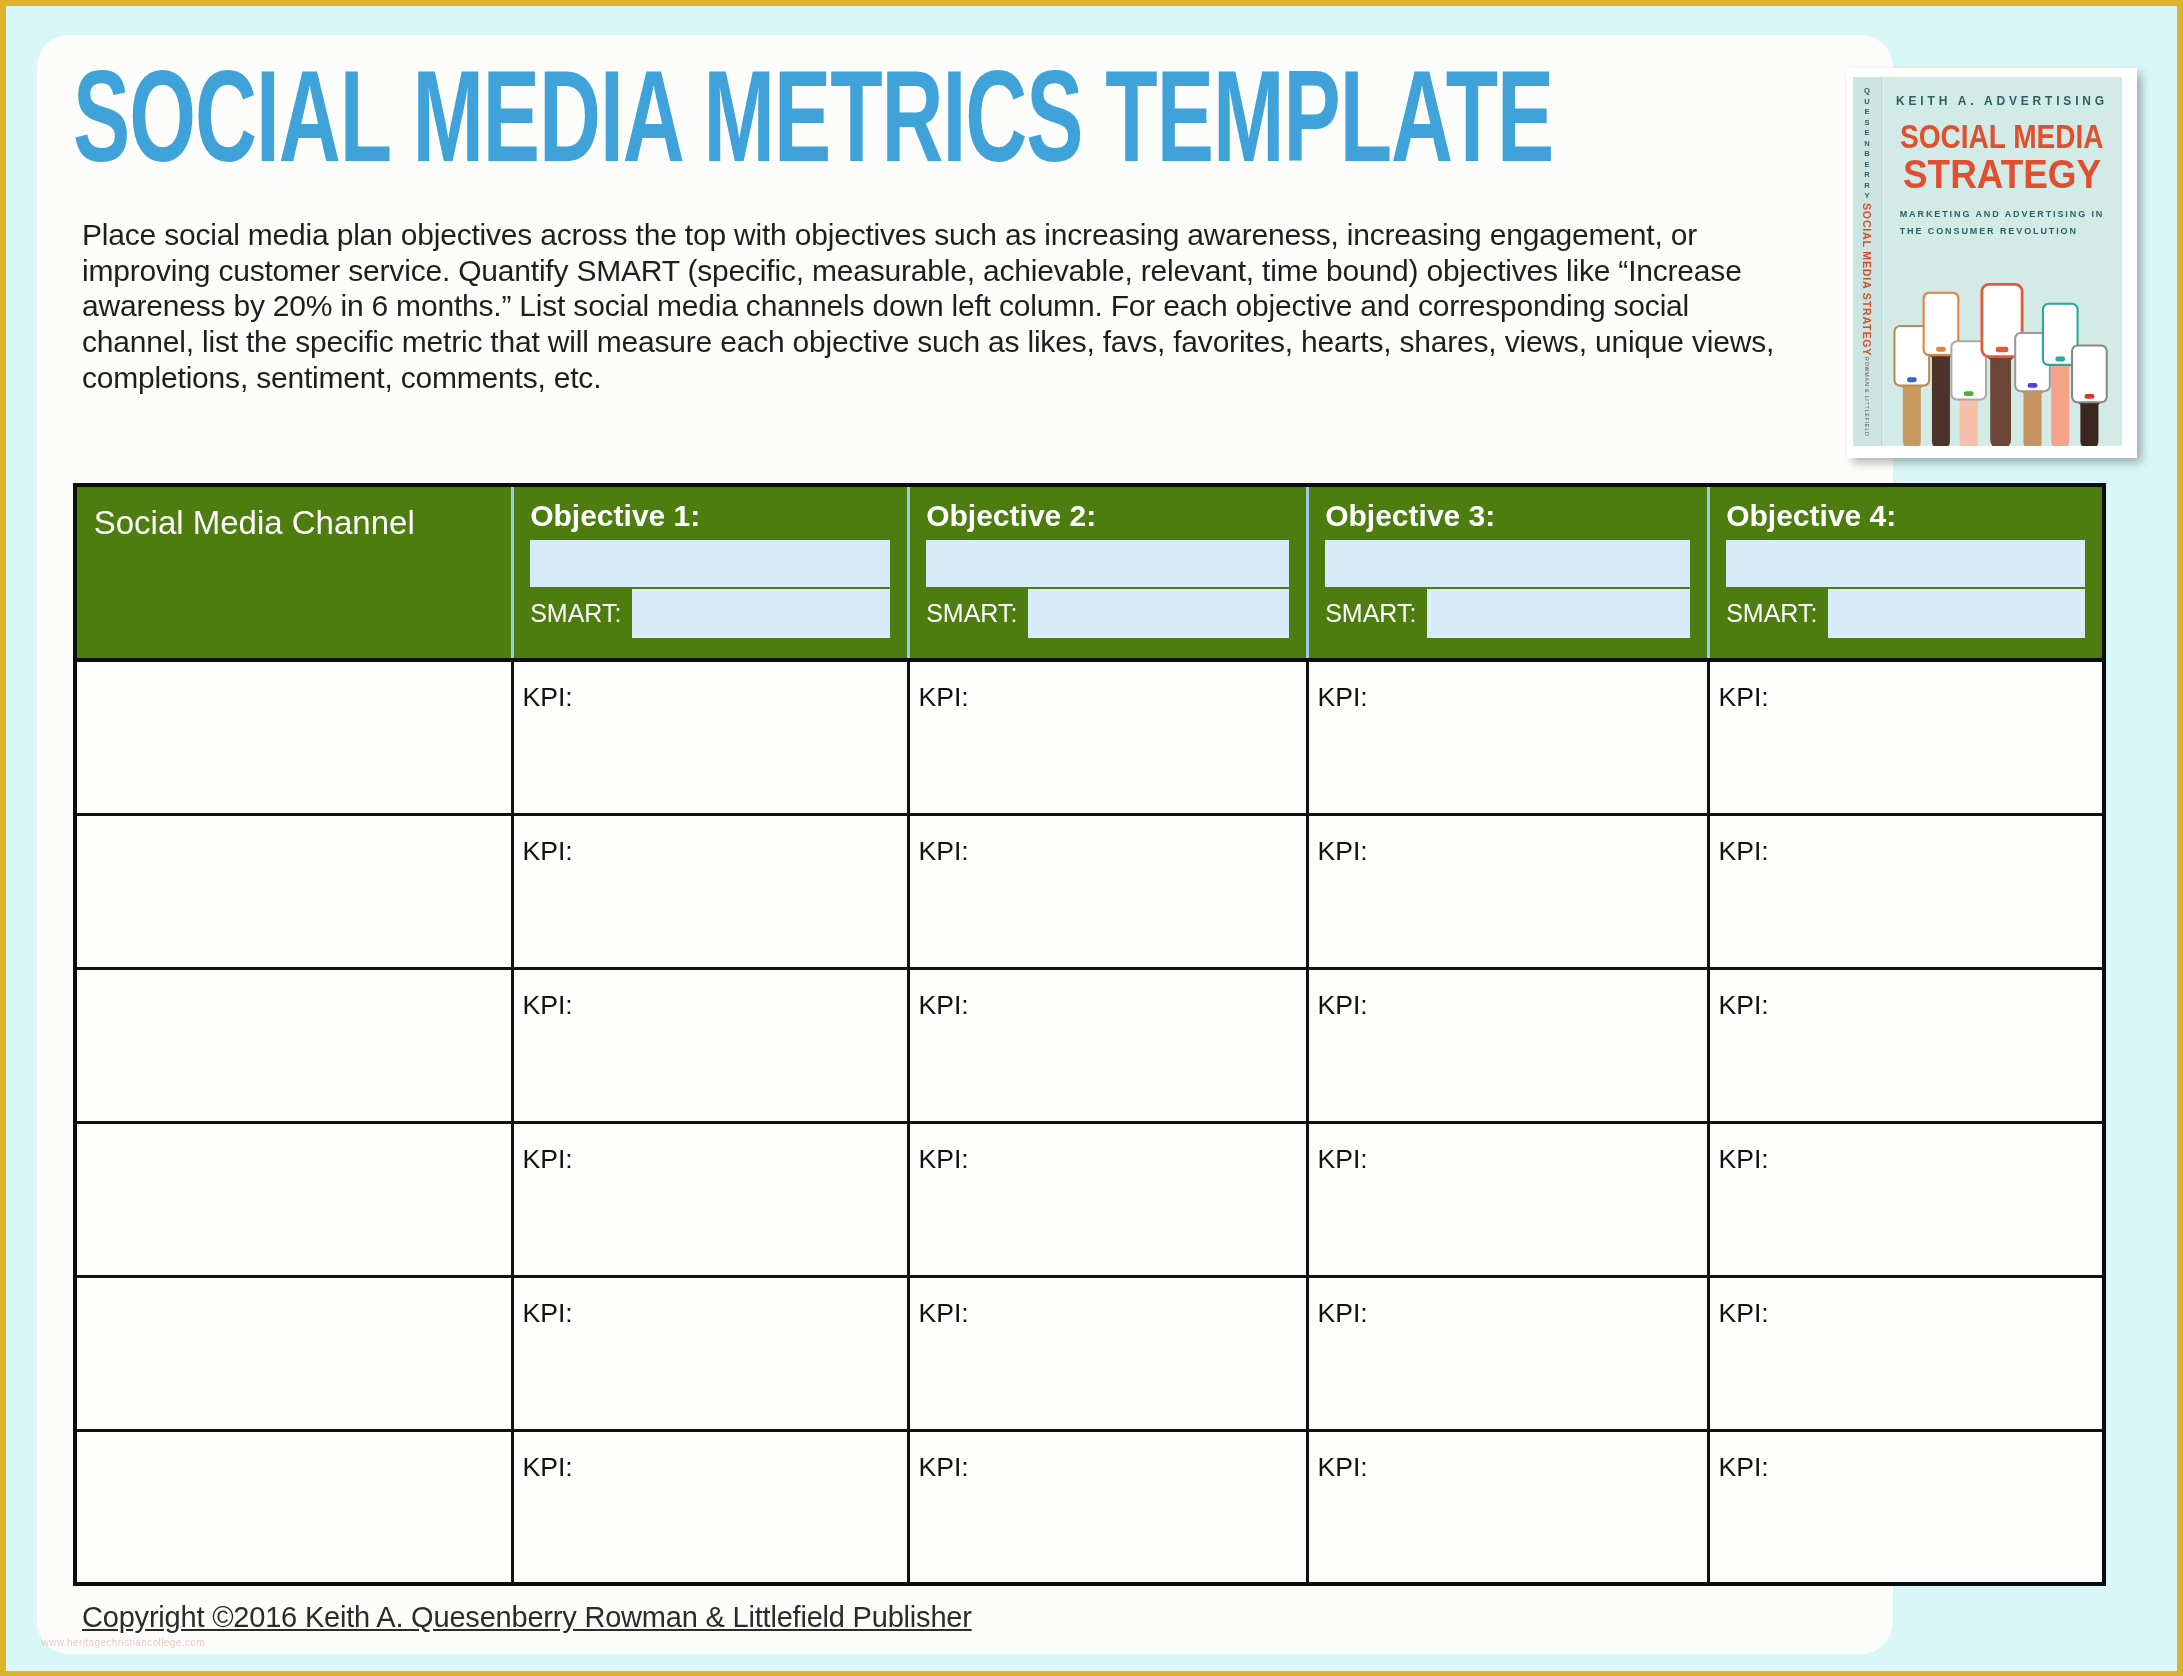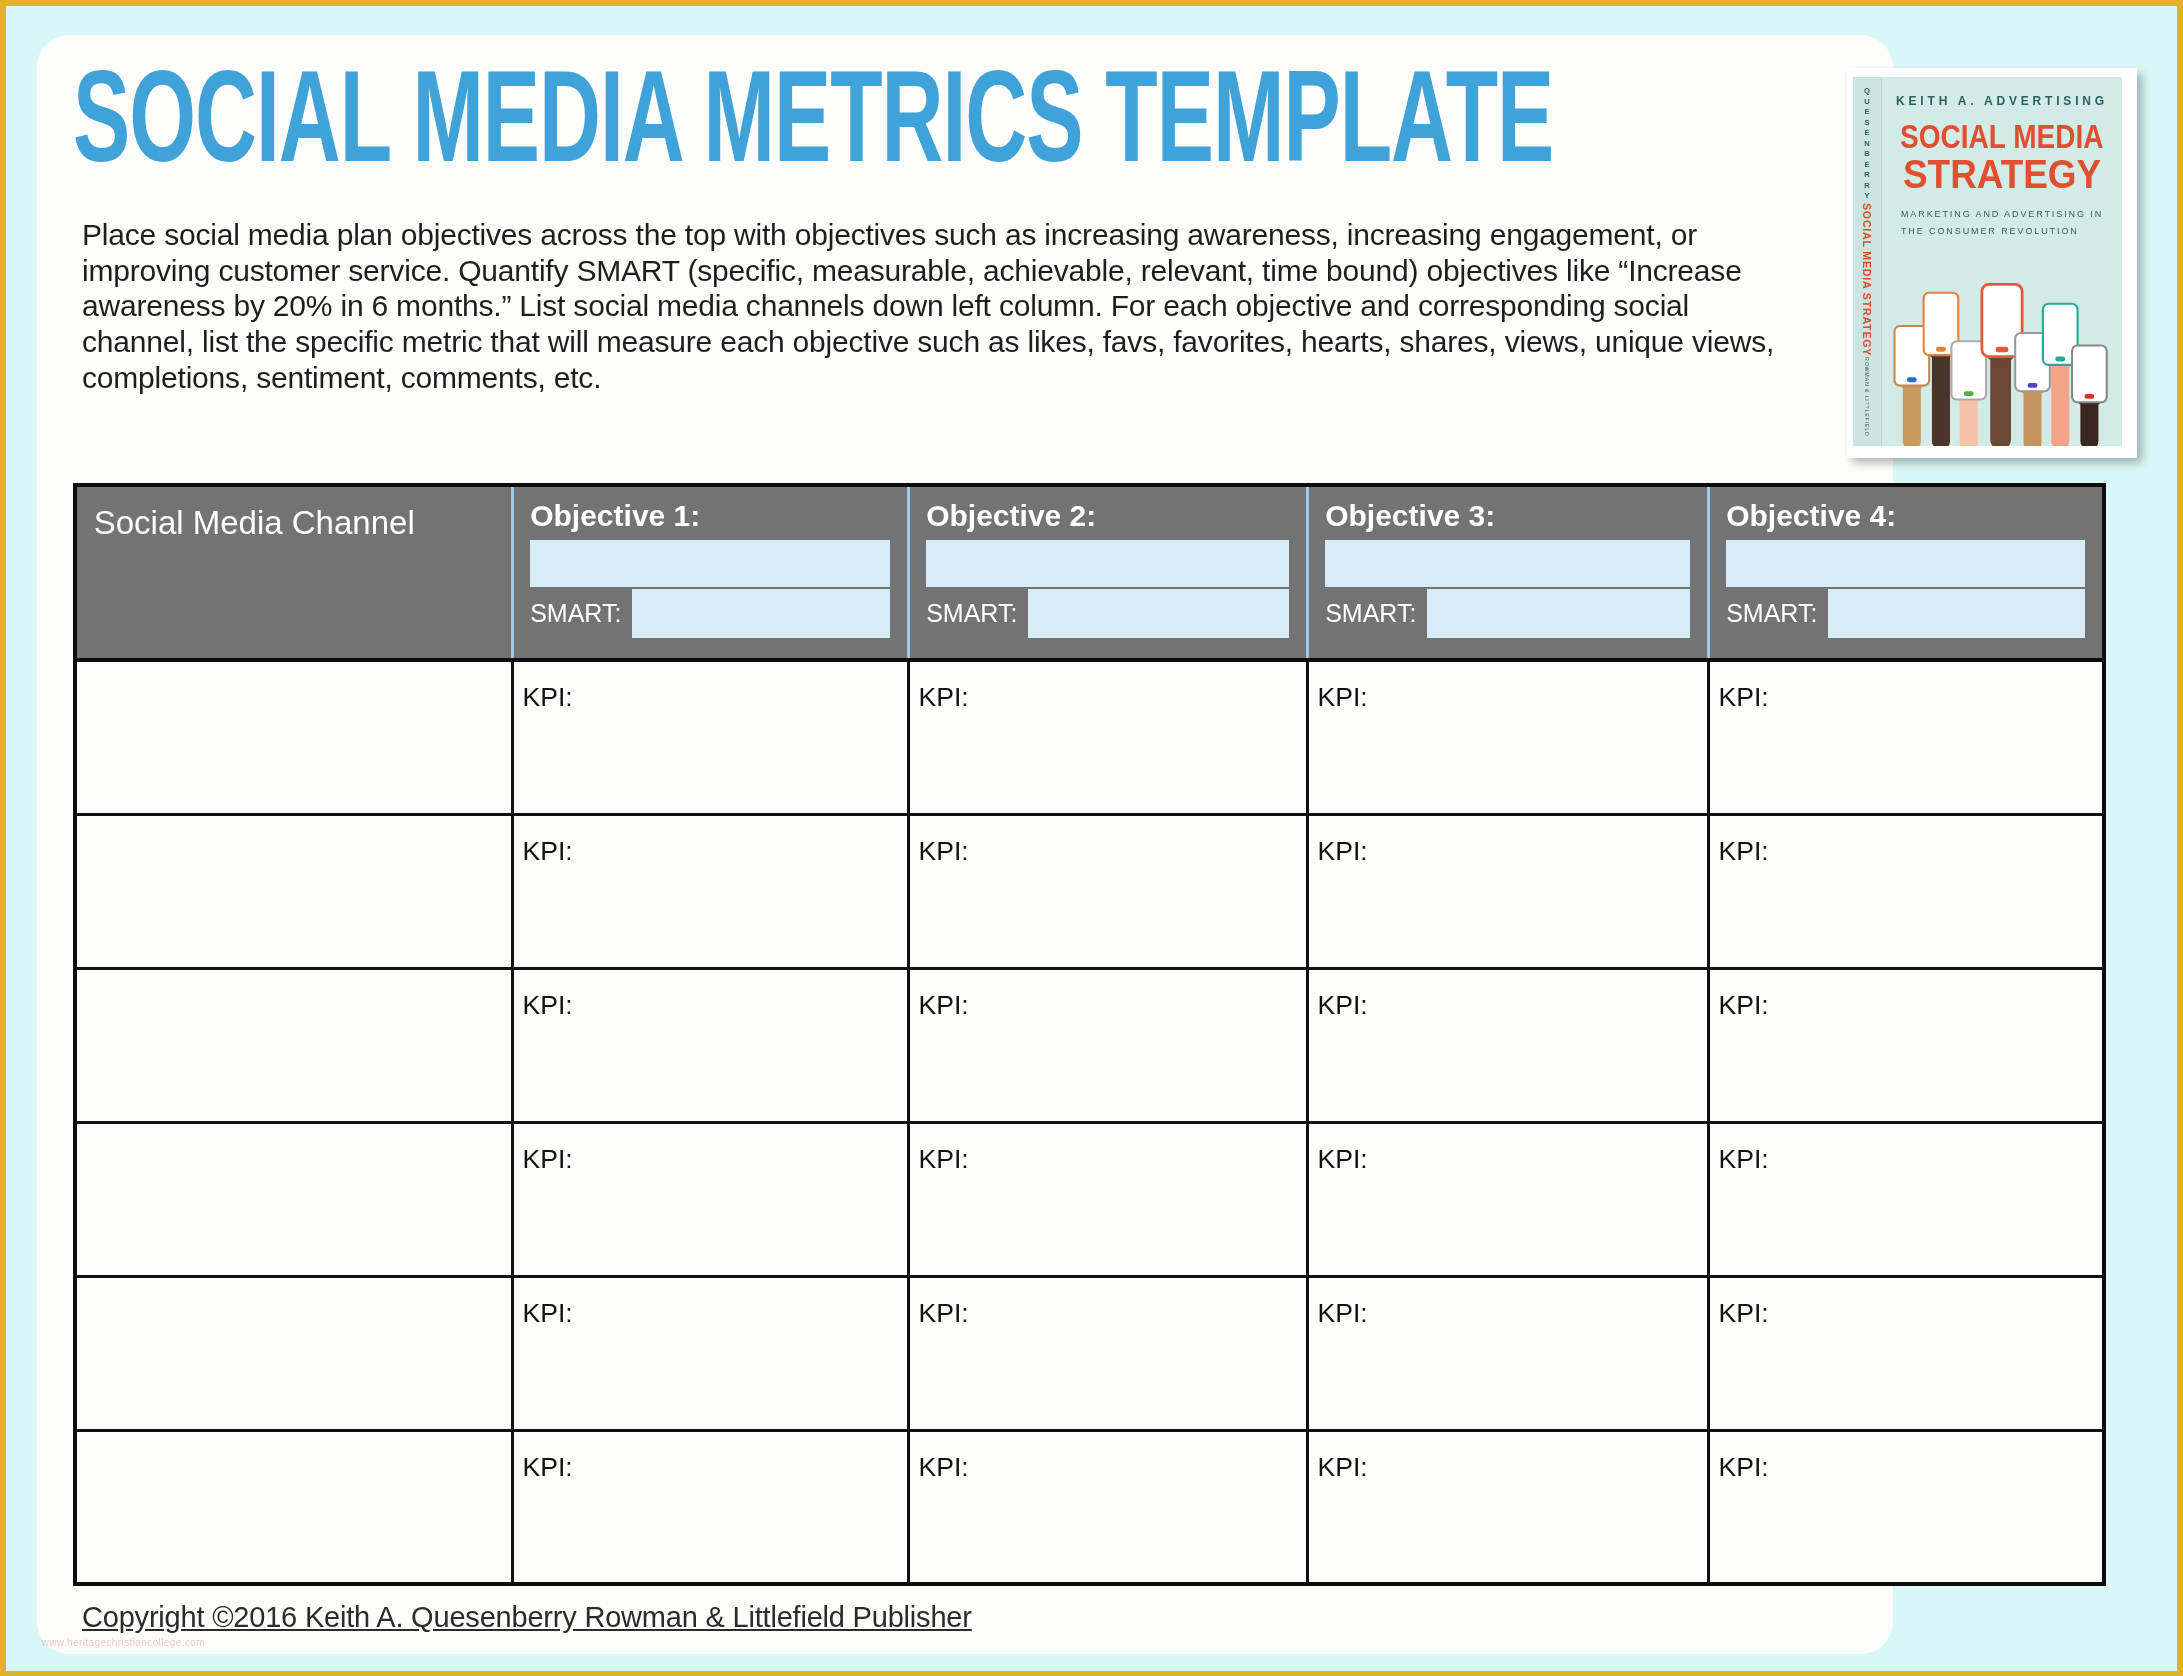--- a/index.html
+++ b/index.html
@@ -63,30 +63,30 @@
   }
   .book-author { font-size: 12px; font-weight: bold; letter-spacing: 3.8px; color: #2e5f63; white-space: nowrap; }
   .book-title1 {
     margin-top: 12px; font-size: 33px; font-weight: 800; color: #e04f2f;
     white-space: nowrap; transform: scaleX(0.85); line-height: 1.0;
   }
   .book-title2 {
     font-size: 41px; font-weight: 800; color: #e04f2f;
     white-space: nowrap; transform: scaleX(0.9); line-height: 1.05;
   }
-  .book-subtitle { margin-top: 10.6px; font-size: 9px; font-weight: normal; letter-spacing: 1.9px; color: #2e5f63; line-height: 1.8; white-space: nowrap; }
+  .book-subtitle { margin-top: 10.6px; font-size: 9px; font-weight: bold; letter-spacing: 1.9px; color: #2e5f63; line-height: 1.8; white-space: nowrap; }
   .book-art { margin-top: auto; width: 100%; display: block; }
   
   .metrics-table {
     position: absolute; left: 36px; top: 448px;
     width: 2029px; border-collapse: collapse; table-layout: fixed;
     border: 4.6px solid #0d0d0d;
   }
   .metrics-table thead th {
-    background: #737373; color: #ffffff; text-align: left;
+    background: #4d7c0f; color: #ffffff; text-align: left;
     vertical-align: top; height: 175px; box-sizing: border-box;
     border-bottom: 4.6px solid #0d0d0d; border-left: 3px solid #9ccbea;
     font-weight: normal;
   }
   .metrics-table thead th:first-child { border-left: none; }
   .channel-header { font-size: 33px; font-weight: bold; padding: 16.7px 16.7px; }
   .obj-header { padding: 12px 16.7px 0 16.7px; }
   .obj-label { font-size: 30px; font-weight: bold; line-height: 1.1; }
   .obj-input { margin-top: 7.6px; height: 47px; background: #d7ebf8; }
   .smart-row { margin-top: 2px; display: flex; align-items: flex-end; }

